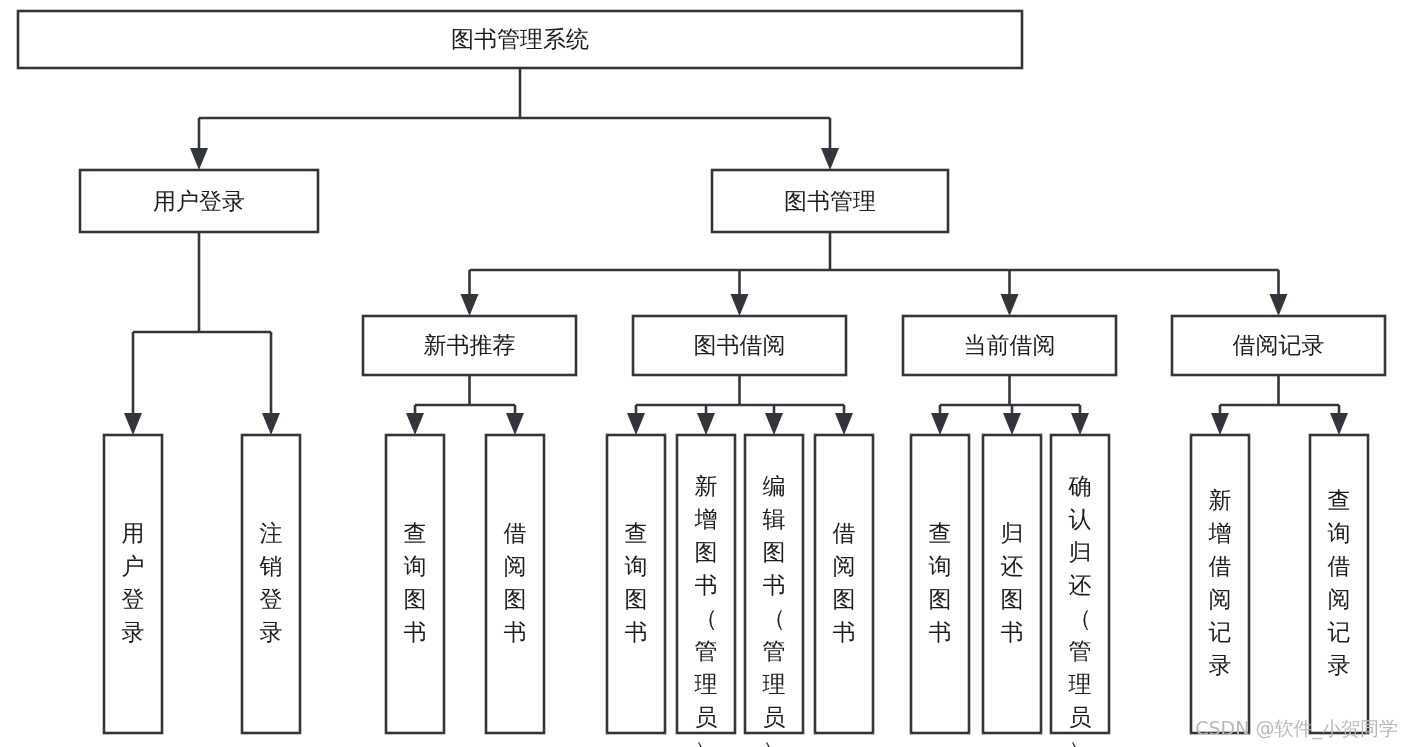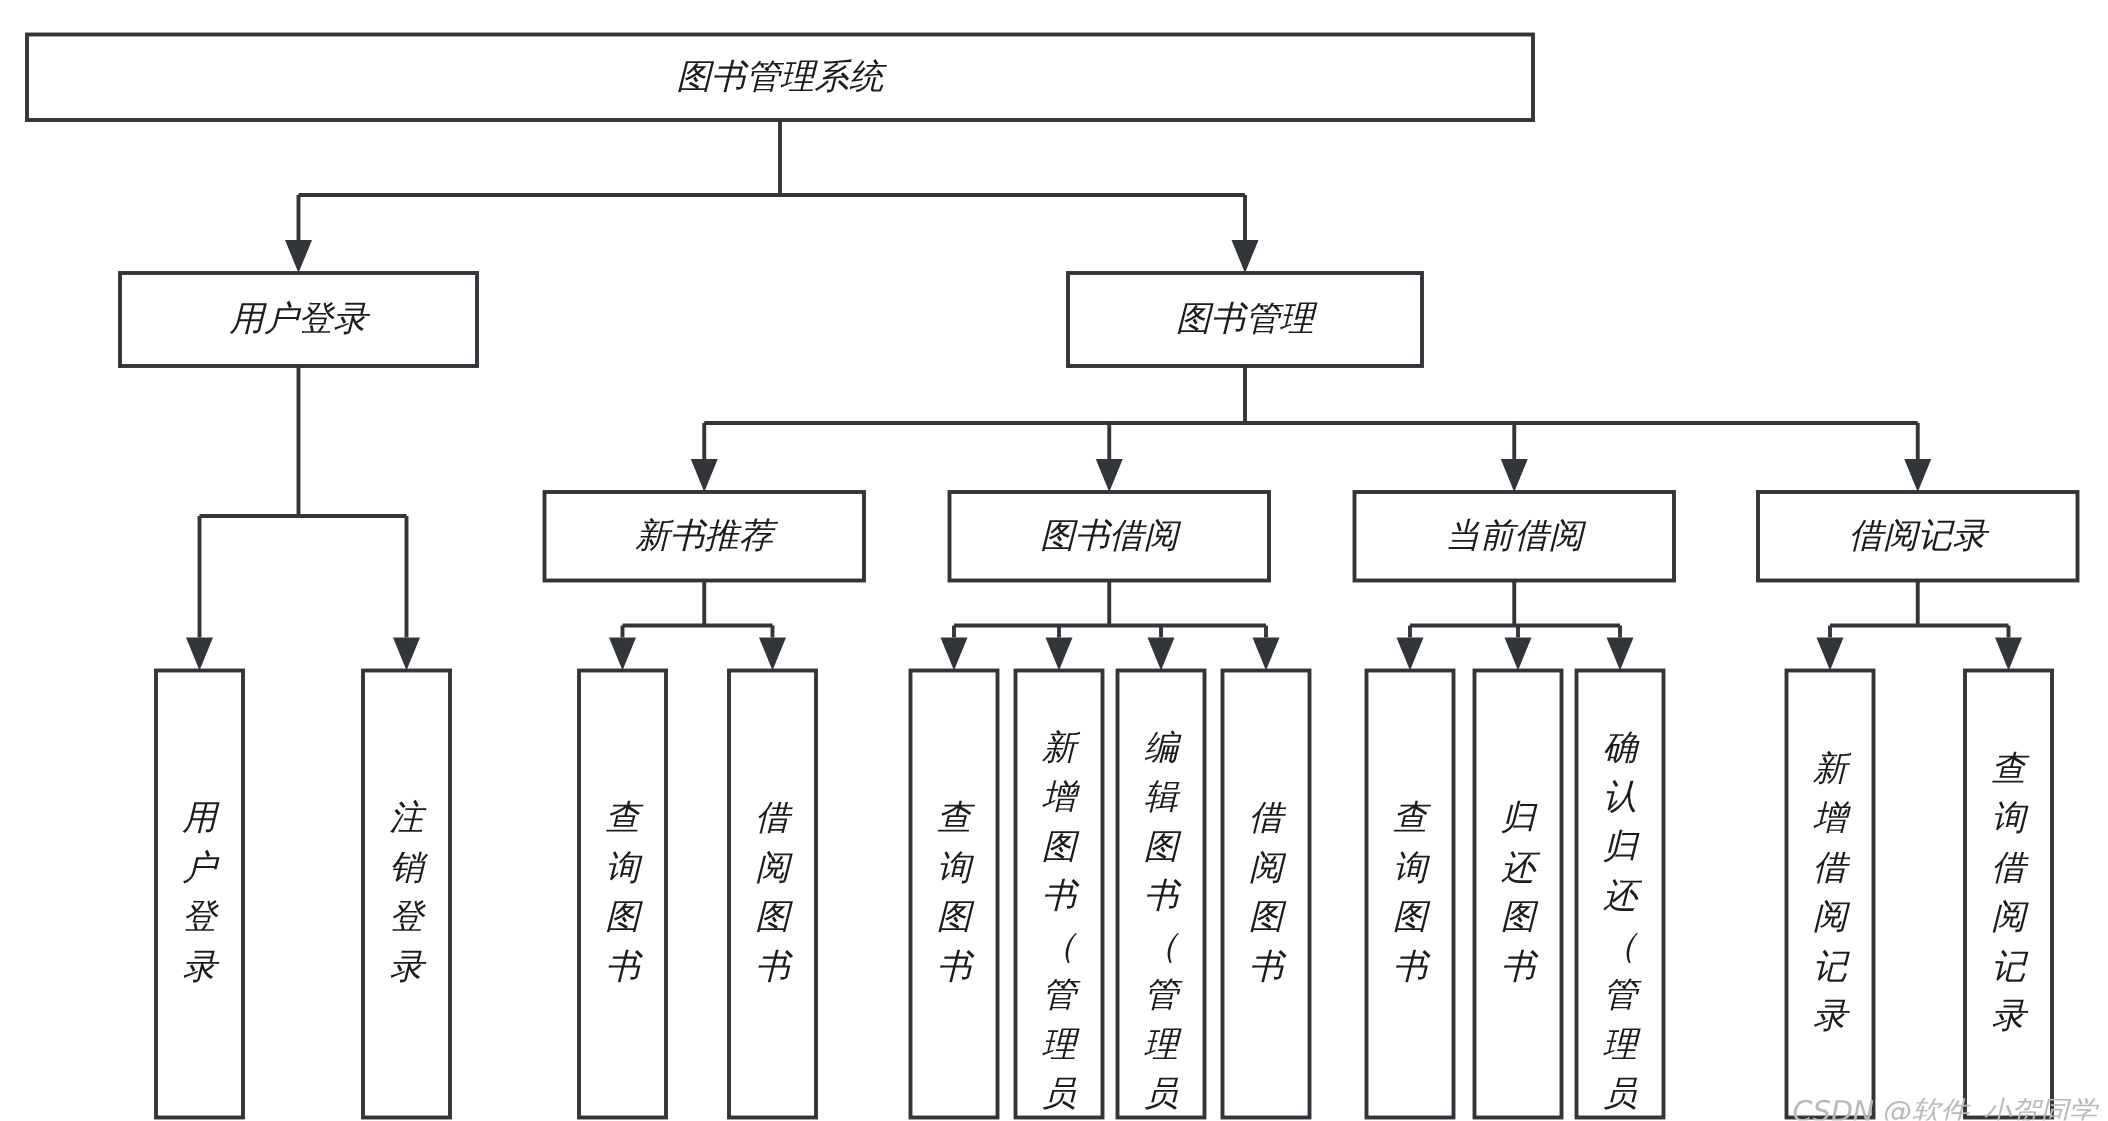--- a/index.html
+++ b/index.html
@@ -11,24 +11,23 @@
   body {
     width: 1405px;
     height: 747px;
     position: relative;
     overflow: hidden;
     font-family: "DejaVu Sans", "Liberation Sans", sans-serif;
   }
   #diagram-root {
     position: absolute;
     left: 0;
-    top: 12px;
+    top: 0;
     width: 1405px;
     height: 619px;
-    font-style: italic;
   }
   svg.diagram-canvas {
     display: block;
     width: 1405px;
     height: 747px;
   }
   .node-box {
     fill: #ffffff;
     stroke: #32363a;
     stroke-width: 2.6;

